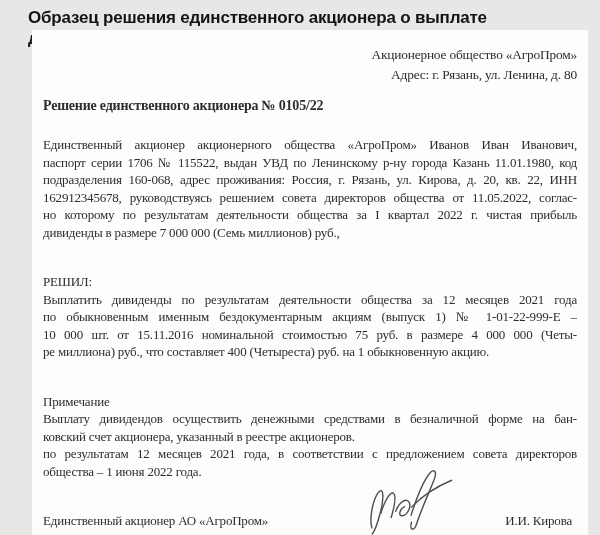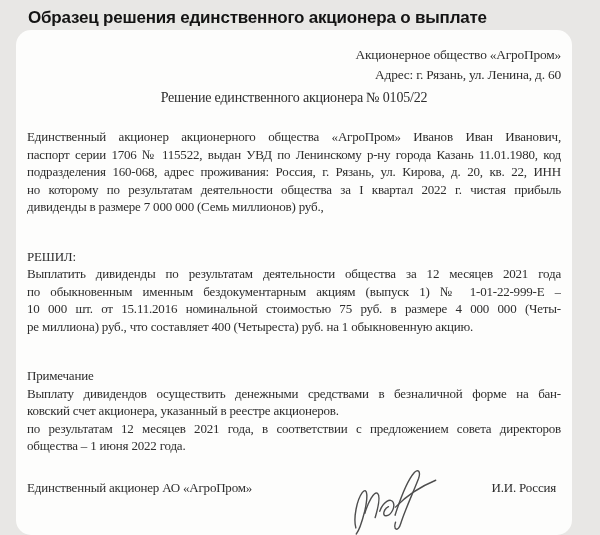--- a/index.html
+++ b/index.html
@@ -18,58 +18,56 @@
     padding: 7px 20px 0 28px;
     font-family: "Liberation Sans", "DejaVu Sans", sans-serif;
     font-weight: bold;
     font-size: 17px;
     line-height: 21px;
     color: #141414;
     letter-spacing: -0.2px;
   }
   .doc {
     position: absolute;
-    left: 16px; top: 30px;
+    left: 32px; top: 30px;
     width: 556px; height: 505px;
     background: #fdfdfc;
     box-sizing: border-box;
     padding: 14px 11px 0 11px;
     font-size: 13px;
     letter-spacing: -0.2px;
     line-height: 17.5px;
     color: #2d2d2d;
-    border-radius: 15px;
   }
   .letterhead {
     text-align: right;
     font-size: 13.4px;
     line-height: 20px;
     margin-top: 1px;
   }
   .doc-title {
-    text-align: center;
-    font-weight: normal;
+    font-weight: bold;
     font-size: 14px;
-    margin-top: 3px;
+    margin-top: 11px;
     line-height: 20px;
   }
   .para { width: 534px; }
   .para > div {
     text-align: justify;
     text-align-last: justify;
     height: 17.5px;
     overflow: hidden;
   }
   .para > div:last-child {
     text-align-last: left;
   }
   .p-intro { margin-top: 20px; }
   .block { margin-top: 32px; }
   .footer-row {
-    margin-top: 24px;
+    margin-top: 32px;
     display: flex;
     justify-content: space-between;
     align-items: center;
     gap: 25px;
   }
   .signer { margin-right: 5px; }
   .sig {
     position: absolute;
     left: 328px; top: 437px;
     width: 106px; height: 66px;
@@ -87,29 +85,30 @@
 <body>
 
 <div class="stage">
 
   <h1 class="page-title">Образец решения единственного акционера о выплате дивидендов</h1>
 
   <div class="doc">
 
     <div class="letterhead">
       <div>Акционерное общество «АгроПром»</div>
-      <div>Адрес: г. Рязань, ул. Ленина, д. 60</div>
+      <div>Адрес: г. Рязань, ул. Ленина, д. 80</div>
     </div>
 
     <div class="doc-title">Решение единственного акционера № 0105/22</div>
 
     <div class="para p-intro">
         <div>Единственный акционер акционерного общества «АгроПром» Иванов Иван Иванович,</div>
         <div>паспорт серии 1706 № 115522, выдан УВД по Ленинскому р-ну города Казань 11.01.1980, код</div>
         <div>подразделения 160-068, адрес проживания: Россия, г. Рязань, ул. Кирова, д. 20, кв. 22, ИНН</div>
+        <div>162912345678, руководствуясь решением совета директоров общества от 11.05.2022, соглас-</div>
         <div>но которому по результатам деятельности общества за I квартал 2022 г. чистая прибыль</div>
         <div>дивиденды в размере 7 000 000 (Семь миллионов) руб.,</div>
       </div>
 
     <div class="block">
       <div>РЕШИЛ:</div>
       <div class="para">
           <div>Выплатить дивиденды по результатам деятельности общества за 12 месяцев 2021 года</div>
           <div>по обыкновенным именным бездокументарным акциям (выпуск 1) № 1-01-22-999-Е –</div>
           <div>10 000 шт. от 15.11.2016 номинальной стоимостью 75 руб. в размере 4 000 000 (Четы-</div>
@@ -124,21 +123,21 @@
           <div>ковский счет акционера, указанный в реестре акционеров.</div>
         </div>
       <div class="para">
           <div>по результатам 12 месяцев 2021 года, в соответствии с предложением совета директоров</div>
           <div>общества – 1 июня 2022 года.</div>
         </div>
     </div>
 
     <div class="footer-row">
       <div>Единственный акционер АО «АгроПром»</div>
-      <div class="signer">И.И. Россия</div>
+      <div class="signer">И.И. Кирова</div>
     </div>
 
     <svg class="sig" viewBox="0 0 106 66" aria-hidden="true">
       <path d="M10,58 C8,48 13,30 19,23 C25,17 24,29 20,42 C17,51 13,61 10,64"></path>
       <path d="M20,44 C24,33 31,22 34,25 C37,28 33,41 30,49"></path>
       <path d="M35,43 C39,34 47,30 49,35 C51,40 46,48 41,48 C37,48 39,41 44,39"></path>
       <path d="M50,48 C56,33 64,15 72,7 C76,3 79,6 76,13 C70,26 60,44 55,57 C52,65 47,63 50,55"></path>
       <path d="M51,40 C62,30 78,21 93,16"></path>
     </svg>
 

